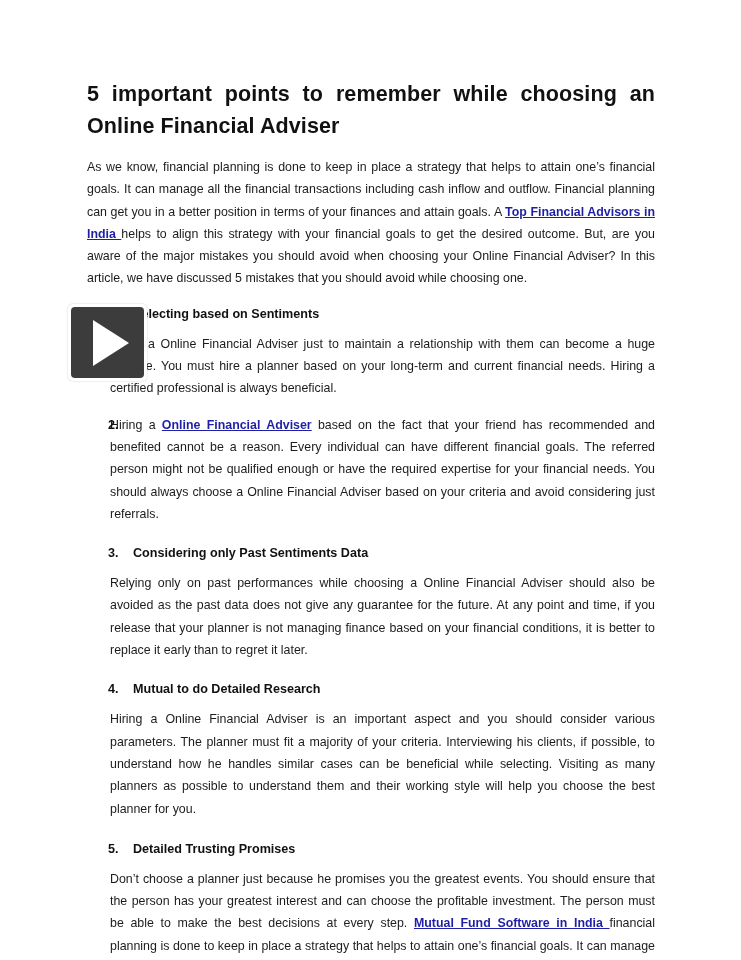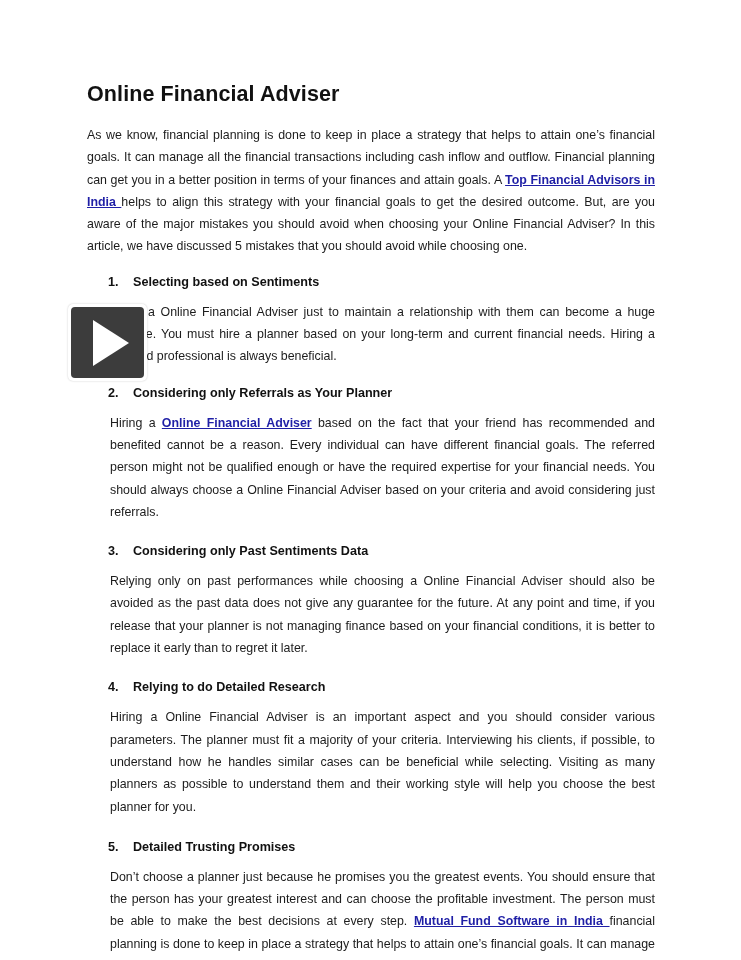--- a/index.html
+++ b/index.html
@@ -142,48 +142,48 @@
   }
 </style>
 </head>
 <body>
 
 <div class="page">
 
   <div class="content">
 
     <h1 class="doc-title">
+      <span class="line1">5  important  points  to  remember  while  choosing  an</span>
       <span class="line2">Online Financial Adviser</span>
     </h1>
 
     <p class="para intro"><span>As we know, financial planning is done to keep in place a strategy that helps to attain one’s financial goals. It can manage all the financial transactions including cash inflow and outflow. Financial planning can get you in a better position in terms of your finances and attain goals. A </span><a class="doclink" href="#">Top Financial Advisors in India </a><span>helps to align this strategy with your financial goals to get the desired outcome. But, are you aware of the major mistakes you should avoid when choosing your Online Financial Adviser? In this article, we have discussed 5 mistakes that you should avoid while choosing one.</span></p>
 
     <ol class="olist">
 
       <li class="list-heading sec-1">
         <span class="num">1.</span>
         <span>Selecting based on Sentiments</span>
       </li>
       <p class="para section-para">Hiring a Online Financial Adviser just to maintain a relationship with them can become a huge mistake. You must hire a planner based on your long-term and current financial needs. Hiring a certified professional is always beneficial.</p>
 
       <li class="list-heading sec-2">
         <span class="num">2.</span>
-        <span>Considering only Referrals as Your Planner</span>
       </li>
       <p class="para section-para"><span>Hiring a </span><a class="doclink" href="#">Online Financial Adviser</a><span> based on the fact that your friend has recommended and  benefited cannot be a reason. Every individual can have different financial goals. The referred  person might not be qualified enough or have the required expertise for your financial needs. You  should always choose a Online Financial Adviser based on your criteria and avoid considering just referrals.</span></p>
 
       <li class="list-heading sec-3">
         <span class="num">3.</span>
         <span>Considering only Past Sentiments Data</span>
       </li>
       <p class="para section-para">Relying only on past performances while choosing a Online Financial Adviser should also be avoided as the past data does not give any guarantee for the future. At any point and time, if you release that your planner is not managing finance based on your financial conditions, it is better to replace it early than to regret it later.</p>
 
       <li class="list-heading sec-4">
         <span class="num">4.</span>
-        <span>Relying to do Detailed Research</span>
+        <span>Mutual to do Detailed Research</span>
       </li>
       <p class="para section-para">Hiring a Online Financial Adviser is an important aspect and you should consider various parameters. The planner must fit a majority of your criteria. Interviewing his clients, if possible, to understand how he handles similar cases can be beneficial while selecting. Visiting as many planners as possible to understand them and their working style will help you choose the best planner for you.</p>
 
       <li class="list-heading sec-5">
         <span class="num">5.</span>
         <span>Detailed Trusting Promises</span>
       </li>
       <p class="para section-para"><span>Don’t choose a planner just because he promises you the greatest events. You should ensure that the person has your greatest interest and can choose the profitable investment. The person must be able to make the best decisions at every step. </span><a class="doclink" href="#">Mutual Fund Software in India </a><span>financial planning is done to keep in place a strategy that helps to attain one’s financial goals. It can manage all the financial transactions including cash inflow and outflow.</span></p>
 
     </ol>

